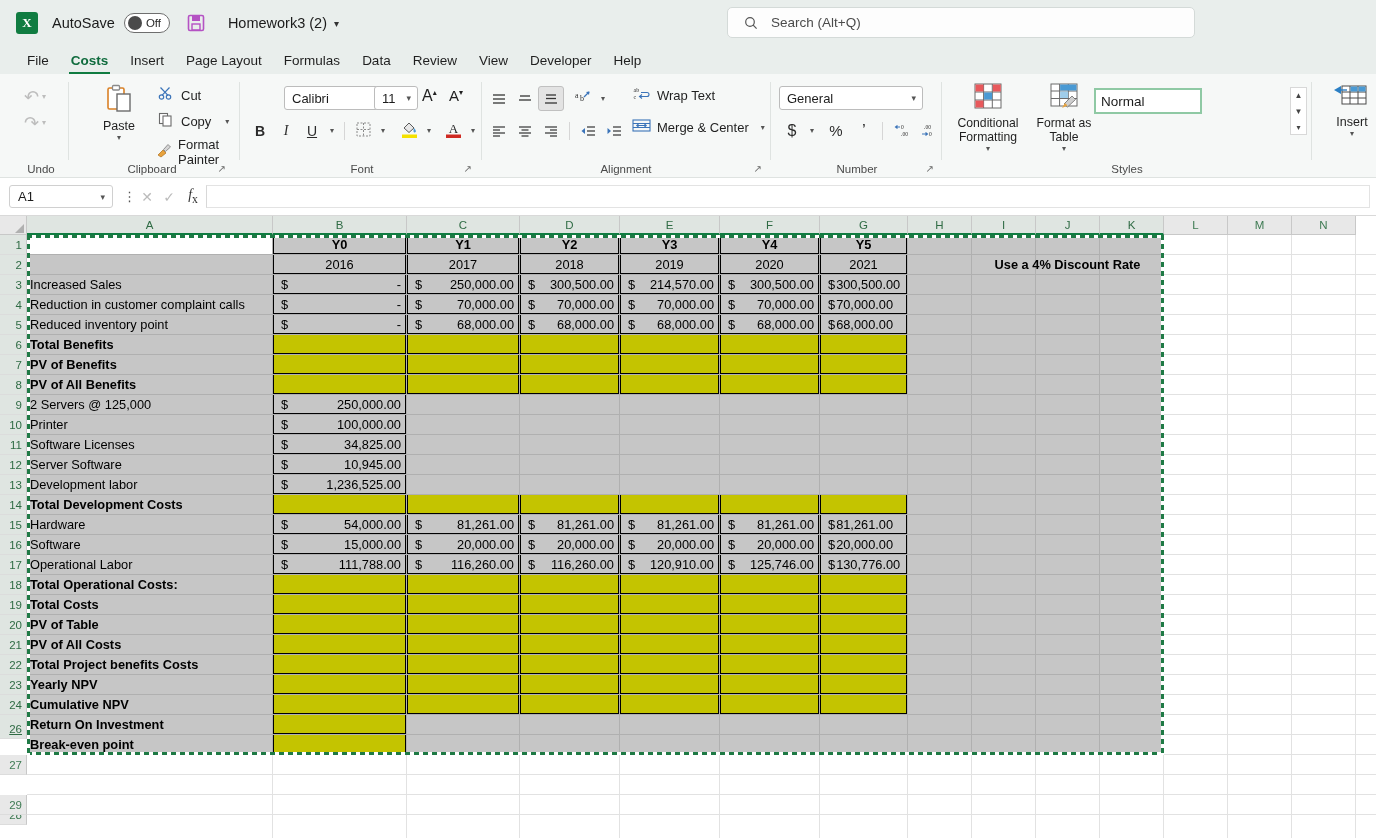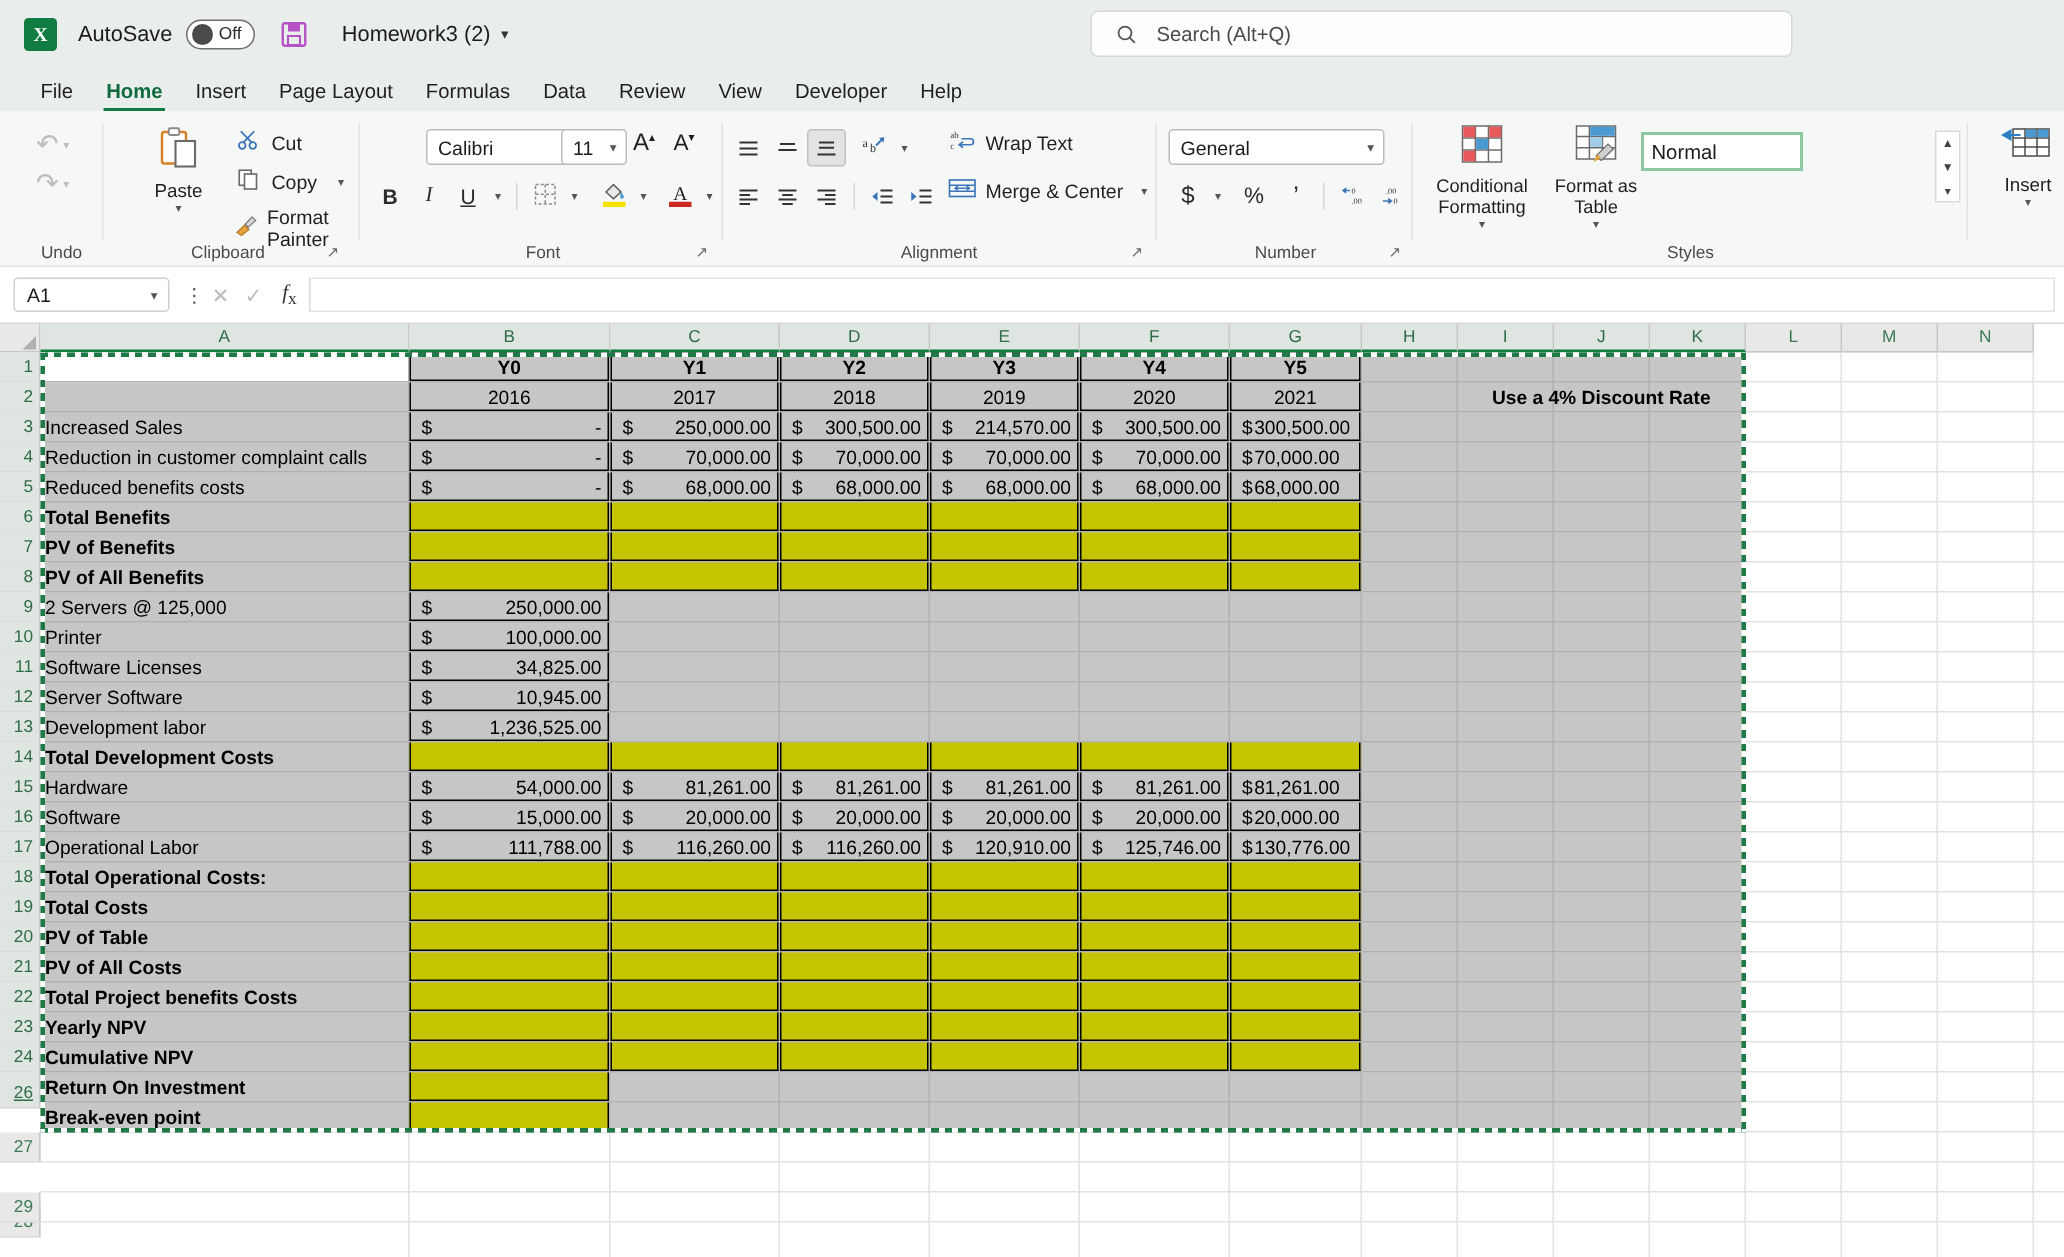--- a/index.html
+++ b/index.html
@@ -178,21 +178,21 @@
             <circle cx="6" cy="6" r="4.3" fill="none" stroke="#555" stroke-width="1.2"></circle>
             <line x1="9.2" y1="9.2" x2="12.6" y2="12.6" stroke="#555" stroke-width="1.2"></line>
           </svg>
       </span>
       <span class="sph">Search (Alt+Q)</span>
     </div>
   </div>
 
   <div class="tabstrip">
     <div class="tab">File</div>
-    <div class="tab active">Home</div>
+    <div class="tab active">Costs</div>
     <div class="tab">Insert</div>
     <div class="tab">Page Layout</div>
     <div class="tab">Formulas</div>
     <div class="tab">Data</div>
     <div class="tab">Review</div>
     <div class="tab">View</div>
     <div class="tab">Developer</div>
     <div class="tab">Help</div>
   </div>
 
@@ -1027,21 +1027,21 @@
             <span class="sym">$</span>
             <span class="amt">70,000.00</span>
           </span>
         </div>
         <div class="cell lt" style="left: 820px; width: 87px; top: 79px; height: 19px; border-bottom: 1px solid rgb(0, 0, 0); border-right: 1px solid rgb(0, 0, 0); border-left: 1px solid rgb(0, 0, 0);">
           <span class="money tight">
             <span class="sym">$</span>
             <span class="amt">70,000.00</span>
           </span>
         </div>
-        <div class="cell lt" style="left: 27px; width: 245px; top: 99px; height: 19px;">Reduced benefits costs</div>
+        <div class="cell lt" style="left: 27px; width: 245px; top: 99px; height: 19px;">Reduced inventory point</div>
         <div class="cell lt" style="left: 273px; width: 133px; top: 99px; height: 19px; border-bottom: 1px solid rgb(0, 0, 0); border-right: 1px solid rgb(0, 0, 0); border-left: 1px solid rgb(0, 0, 0);">
           <span class="money">
             <span class="sym">$</span>
             <span class="amt">-</span>
           </span>
         </div>
         <div class="cell lt" style="left: 407px; width: 112px; top: 99px; height: 19px; border-bottom: 1px solid rgb(0, 0, 0); border-right: 1px solid rgb(0, 0, 0); border-left: 1px solid rgb(0, 0, 0);">
           <span class="money">
             <span class="sym">$</span>
             <span class="amt">68,000.00</span>

